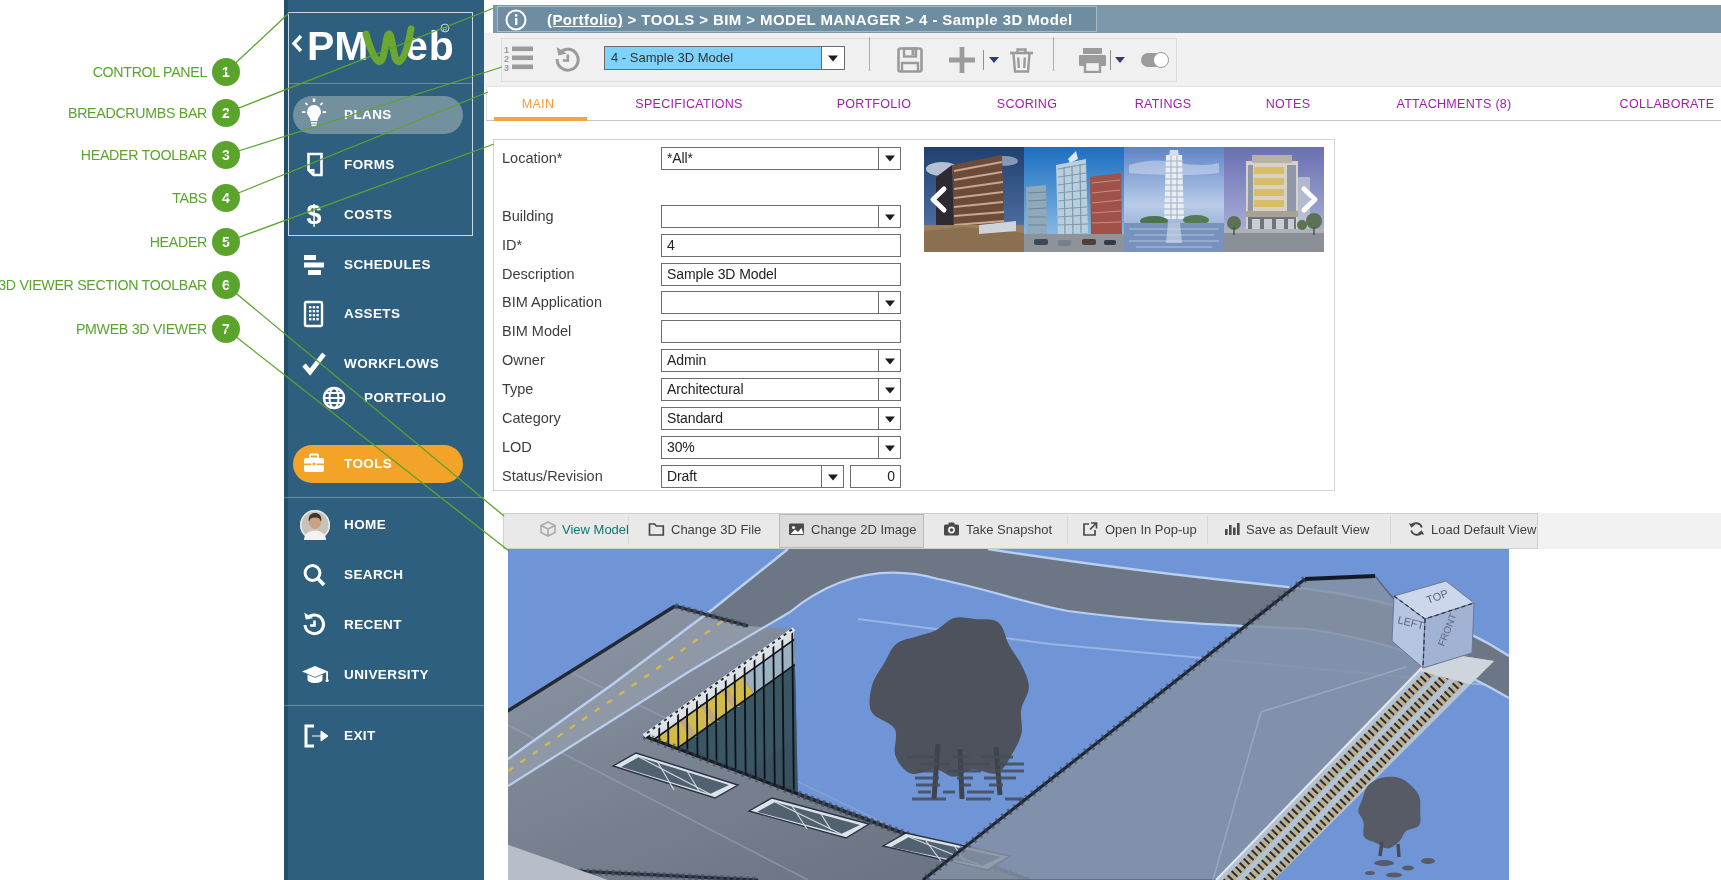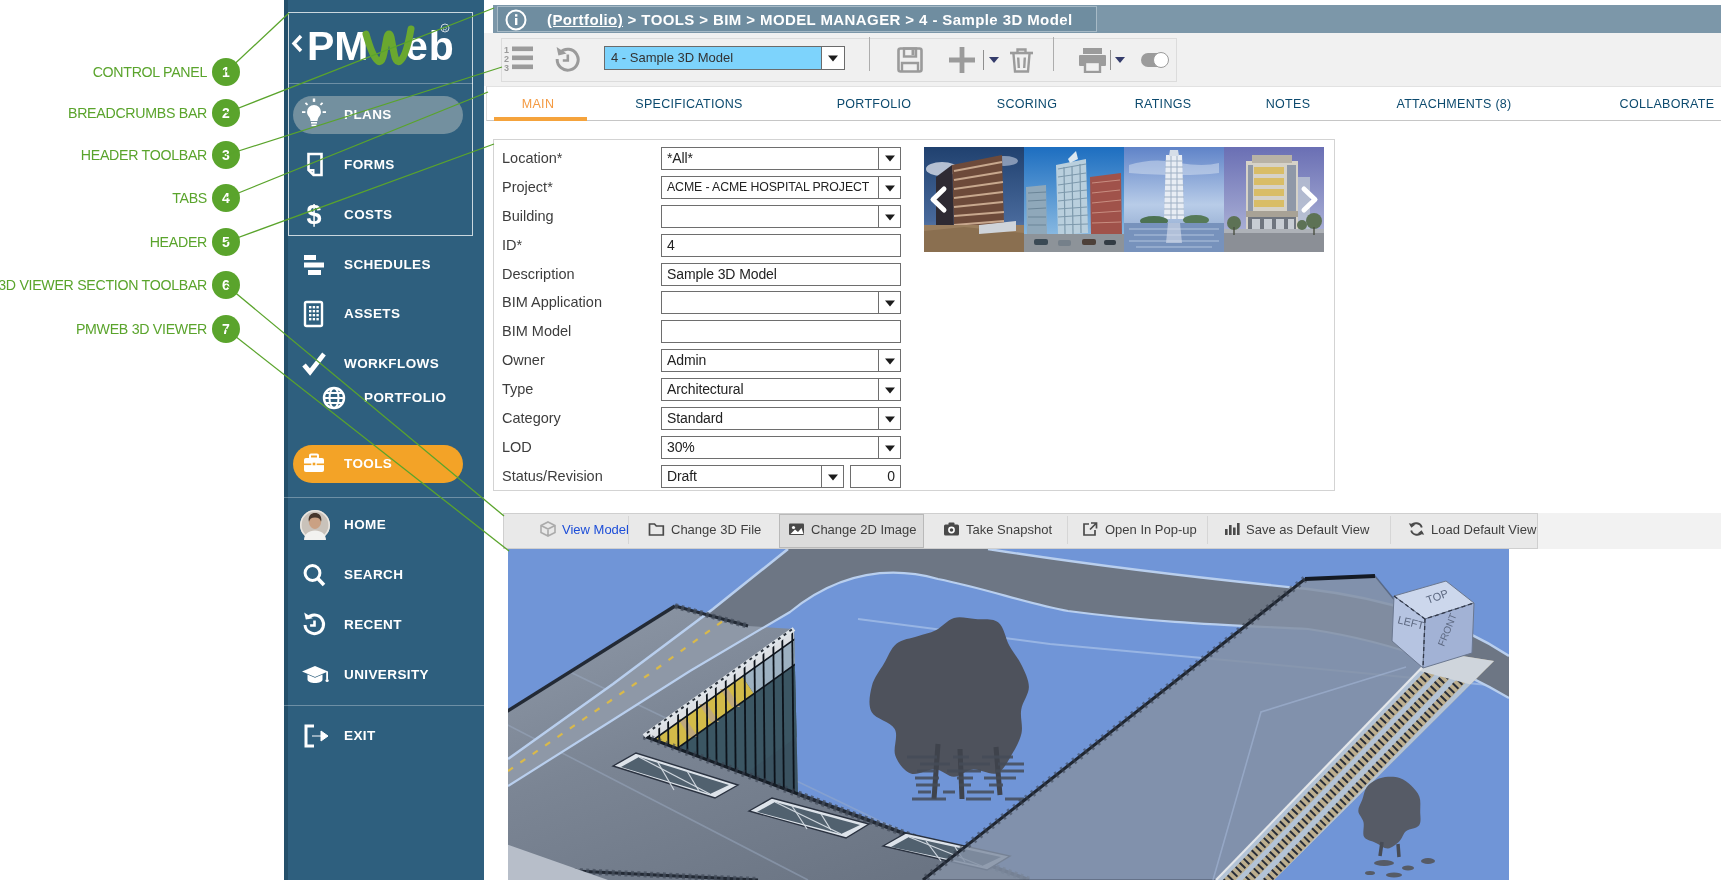--- a/index.html
+++ b/index.html
@@ -28,21 +28,21 @@
 
 
 #toolbar-row { position:absolute; left:484px; top:33px; width:1237px; height:53px; background:#f1f1f1; }
 #toolbar-box { position:absolute; left:17px; top:5px; width:676px; height:44px; background:#f0f0f0; border:1px solid #dcdcdc; }
 .tb-sep { position:absolute; top:4px; width:1px; height:34px; background:#adadad; }
 #hdr-select { position:absolute; left:120px; top:13px; width:241px; height:24px; background:#7dd3fc; border:1px solid #6b6b6b; font-size:13px; color:#333; line-height:22px; padding-left:6px; }
 #hdr-select .arrowbox { position:absolute; right:0; top:0; width:23px; height:22px; border-left:1px solid #6b6b6b; background:#fff; }
 
 
 #tabs { position:absolute; left:486px; top:86px; width:1235px; height:35px; background:#fff; border-top:1px solid #e2e2e2; border-left:1px solid #dcdcdc; border-bottom:1px solid #c6c6c6; }
-.tab { position:absolute; top:0; height:34px; line-height:34px; font-size:12.5px; letter-spacing:0.3px; color:#0c4a6e; transform:translateX(-50%); white-space:nowrap; }
+.tab { position:absolute; top:0; height:34px; line-height:34px; font-size:12.5px; letter-spacing:0.3px; color:#a21caf; transform:translateX(-50%); white-space:nowrap; }
 #tab-main { color:#f49a42; }
 #main-underline { position:absolute; left:7px; top:30px; width:93px; height:4px; background:#f5a33c; }
 
 
 #panel { position:absolute; left:493px; top:139px; width:842px; height:352px; background:#fff; border:1px solid #d3d3d3; }
 .frow { position:absolute; left:0; width:842px; height:29px; }
 .flabel { position:absolute; left:8px; top:0; height:29px; line-height:29px; font-size:14.5px; color:#3d3d3d; }
 .finput { position:absolute; left:167px; top:3px; width:240px; height:23px; border:1px solid #6e6e6e; background:#fff; font-size:14px; color:#222; line-height:21px; padding-left:5px; letter-spacing:-0.1px; white-space:nowrap; overflow:hidden; }
 .fsel .arr { position:absolute; right:0; top:0; width:22px; height:21px; border-left:1px solid #6e6e6e; background:#fff; }
 .tri { position:absolute; width:0; height:0; border-left:5px solid transparent; border-right:5px solid transparent; border-top:6px solid #1c1c1c; left:50%; top:50%; transform:translate(-50%,-40%); }
@@ -317,26 +317,20 @@
   <div class="tab" style="left:1180px;">COLLABORATE</div>
 </div>
 
 <div id="panel">
   <div class="frow" style="top:3.5px;">
       <div class="flabel">Location*</div>
       <div class="finput fsel">*All*<div class="arr">
           <div class="tri"></div>
         </div></div>
     </div>
-  <div class="frow" style="top:33px;">
-      <div class="flabel">Project*</div>
-      <div class="finput fsel" style="font-size:12.3px;">ACME - ACME HOSPITAL PROJECT<div class="arr">
-          <div class="tri"></div>
-        </div></div>
-    </div>
   <div class="frow" style="top:62px;">
       <div class="flabel">Building</div>
       <div class="finput fsel">&nbsp;<div class="arr">
           <div class="tri"></div>
         </div></div>
     </div>
   <div class="frow" style="top:90.5px;">
       <div class="flabel">ID*</div>
       <div class="finput">4</div>
     </div>
@@ -542,21 +536,21 @@
   </svg>
 </div>
 
 <div id="vtoolbar">
   <div id="vtoolbar-in"></div>
   <div class="vsep" style="left:125px;"></div>
   <div class="vsep" style="left:564px;"></div>
   <div class="vsep" style="left:704px;"></div>
   <div class="vsep" style="left:887px;"></div>
   <div style="position:absolute;left:276px;top:1px;width:145px;height:34px;background:#dcdcdc;border:1px solid #b9b9b9;"></div>
-  <div class="vbtn" style="left:37px;color:#1d4ed8;">
+  <div class="vbtn" style="left:37px;color:#0f766e;">
     <svg width="16" height="16" viewBox="0 0 16 16">
         <path d="M8 1 L15 4.5 V11.5 L8 15 L1 11.5 V4.5 Z M1 4.5 L8 8 L15 4.5 M8 8 V15" fill="none" stroke="#ababab" stroke-width="1.6"></path>
       </svg>View Model</div>
   <div class="vbtn" style="left:145px;">
     <svg width="17" height="16" viewBox="0 0 17 16">
         <path d="M1.5 3 h5 l1.8 2 h7 v9 h-13.8 z" fill="none" stroke="#4a4a4a" stroke-width="1.7"></path>
       </svg>Change 3D File</div>
   <div class="vbtn" style="left:285px;">
     <svg width="17" height="16" viewBox="0 0 17 16">
         <rect x="1" y="2.5" width="15" height="11.5" rx="1" fill="#4a4a4a"></rect>

